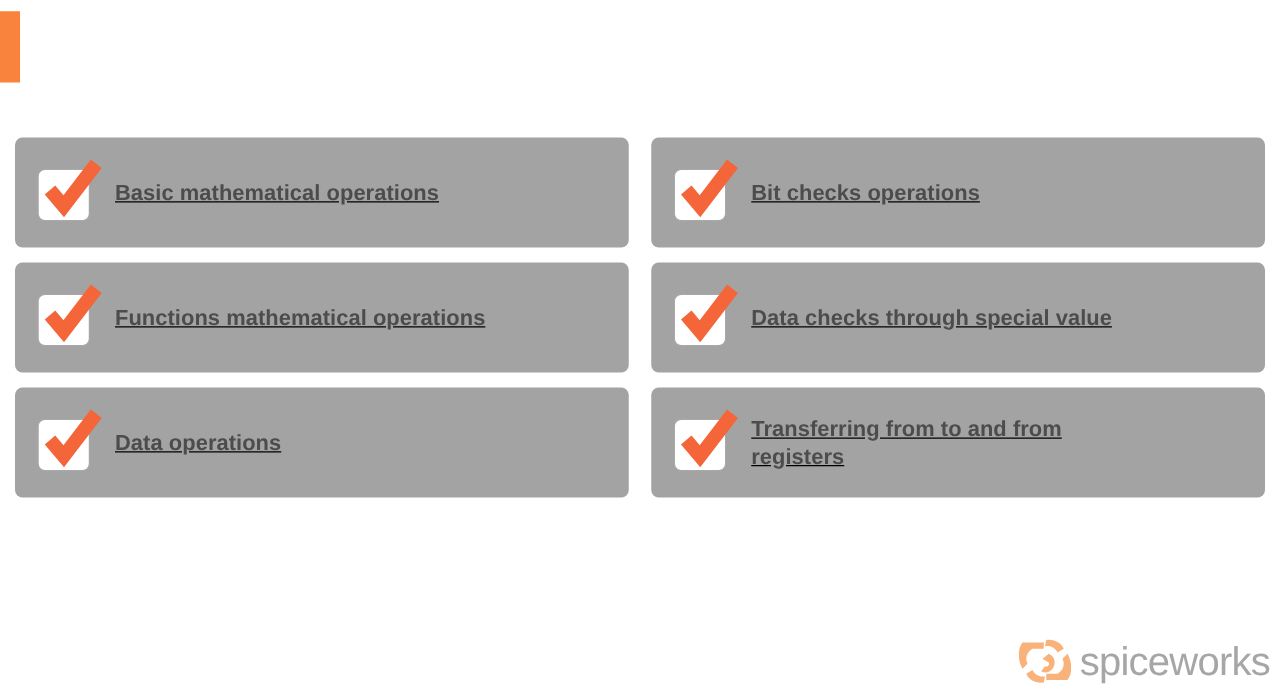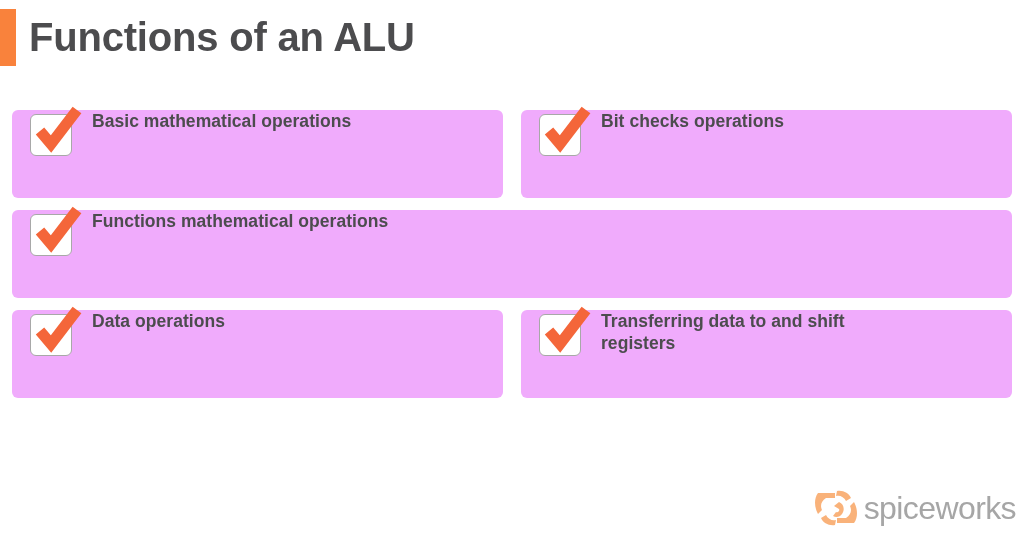--- a/index.html
+++ b/index.html
@@ -46,28 +46,30 @@
     left: 12px;
     top: 110px;
     width: 1000px;
   }
   .row {
     display: flex;
     gap: 18px;
     margin-bottom: 12px;
   }
   .card {
-    background: #f0abfc;
+    background: #a3a3a3;
     border-radius: 6px;
     height: 88px;
     box-sizing: border-box;
     display: flex;
+    align-items: center;
     padding-left: 18px;
     flex: 1 1 0;
     min-width: 0;
+    text-decoration: underline;
   }
   .row-bottom {
     display: flex;
     justify-content: center;
     margin-top: 5px;
   }
   .row-bottom .card {
     flex: 0 0 493px;
     width: 493px;
     padding-left: 22px;
@@ -107,21 +109,21 @@
     font-weight: bold;
     color: #4c4c4e;
     line-height: 1.28;
     letter-spacing: 0.05px;
   }
 
   
   .logo {
     position: absolute;
     right: 8px;
-    bottom: 23px;
+    bottom: 2px;
     display: flex;
     align-items: center;
     height: 44px;
     justify-content: flex-end;
   }
   .logo-mark {
     width: 42px;
     height: 38px;
     flex: 0 0 auto;
     margin-right: 7px;
@@ -132,21 +134,20 @@
     letter-spacing: -0.6px;
     line-height: 1;
     font-weight: normal;
   }
 </style>
 </head>
 <body>
 
 <div class="title-row">
   <div class="accent-bar"></div>
-  <div class="page-title">Functions of an ALU</div>
 </div>
 
 <div class="grid">
 
   <div class="row">
     <div class="card">
       <span class="check-icon">
         <span class="box"></span>
         <svg viewBox="0 0 54 54" aria-hidden="true">
           <path d="M9 25 L20 38 L46 4" fill="none" stroke="#f4663a" stroke-width="11" stroke-linecap="butt" stroke-linejoin="miter"></path>
@@ -168,40 +169,49 @@
   <div class="row">
     <div class="card">
       <span class="check-icon">
         <span class="box"></span>
         <svg viewBox="0 0 54 54" aria-hidden="true">
           <path d="M9 25 L20 38 L46 4" fill="none" stroke="#f4663a" stroke-width="11" stroke-linecap="butt" stroke-linejoin="miter"></path>
         </svg>
       </span>
       <span class="card-label">Functions mathematical operations</span>
     </div>
+    <div class="card">
+      <span class="check-icon">
+        <span class="box"></span>
+        <svg viewBox="0 0 54 54" aria-hidden="true">
+          <path d="M9 25 L20 38 L46 4" fill="none" stroke="#f4663a" stroke-width="11" stroke-linecap="butt" stroke-linejoin="miter"></path>
+        </svg>
+      </span>
+      <span class="card-label">Data checks through special value</span>
+    </div>
   </div>
 
   <div class="row">
     <div class="card">
       <span class="check-icon">
         <span class="box"></span>
         <svg viewBox="0 0 54 54" aria-hidden="true">
           <path d="M9 25 L20 38 L46 4" fill="none" stroke="#f4663a" stroke-width="11" stroke-linecap="butt" stroke-linejoin="miter"></path>
         </svg>
       </span>
       <span class="card-label">Data operations</span>
     </div>
     <div class="card">
       <span class="check-icon">
         <span class="box"></span>
         <svg viewBox="0 0 54 54" aria-hidden="true">
           <path d="M9 25 L20 38 L46 4" fill="none" stroke="#f4663a" stroke-width="11" stroke-linecap="butt" stroke-linejoin="miter"></path>
         </svg>
       </span>
-      <span class="card-label" style="max-width:300px">Transferring data to and shift registers</span>
+      <span class="card-label" style="max-width:300px">Transferring from to and from registers</span>
     </div>
   </div>
 
 
 </div>
 
 <div class="logo">
   <svg class="logo-mark" viewBox="0 0 42 38" aria-hidden="true">
     <g fill="#f9b27a">
       <path d="M3 4 L20 4 L20 9 L11 9 C6 12 5 17 7 21 L3 25 C-1 18 -1 9 3 4 Z"></path>

